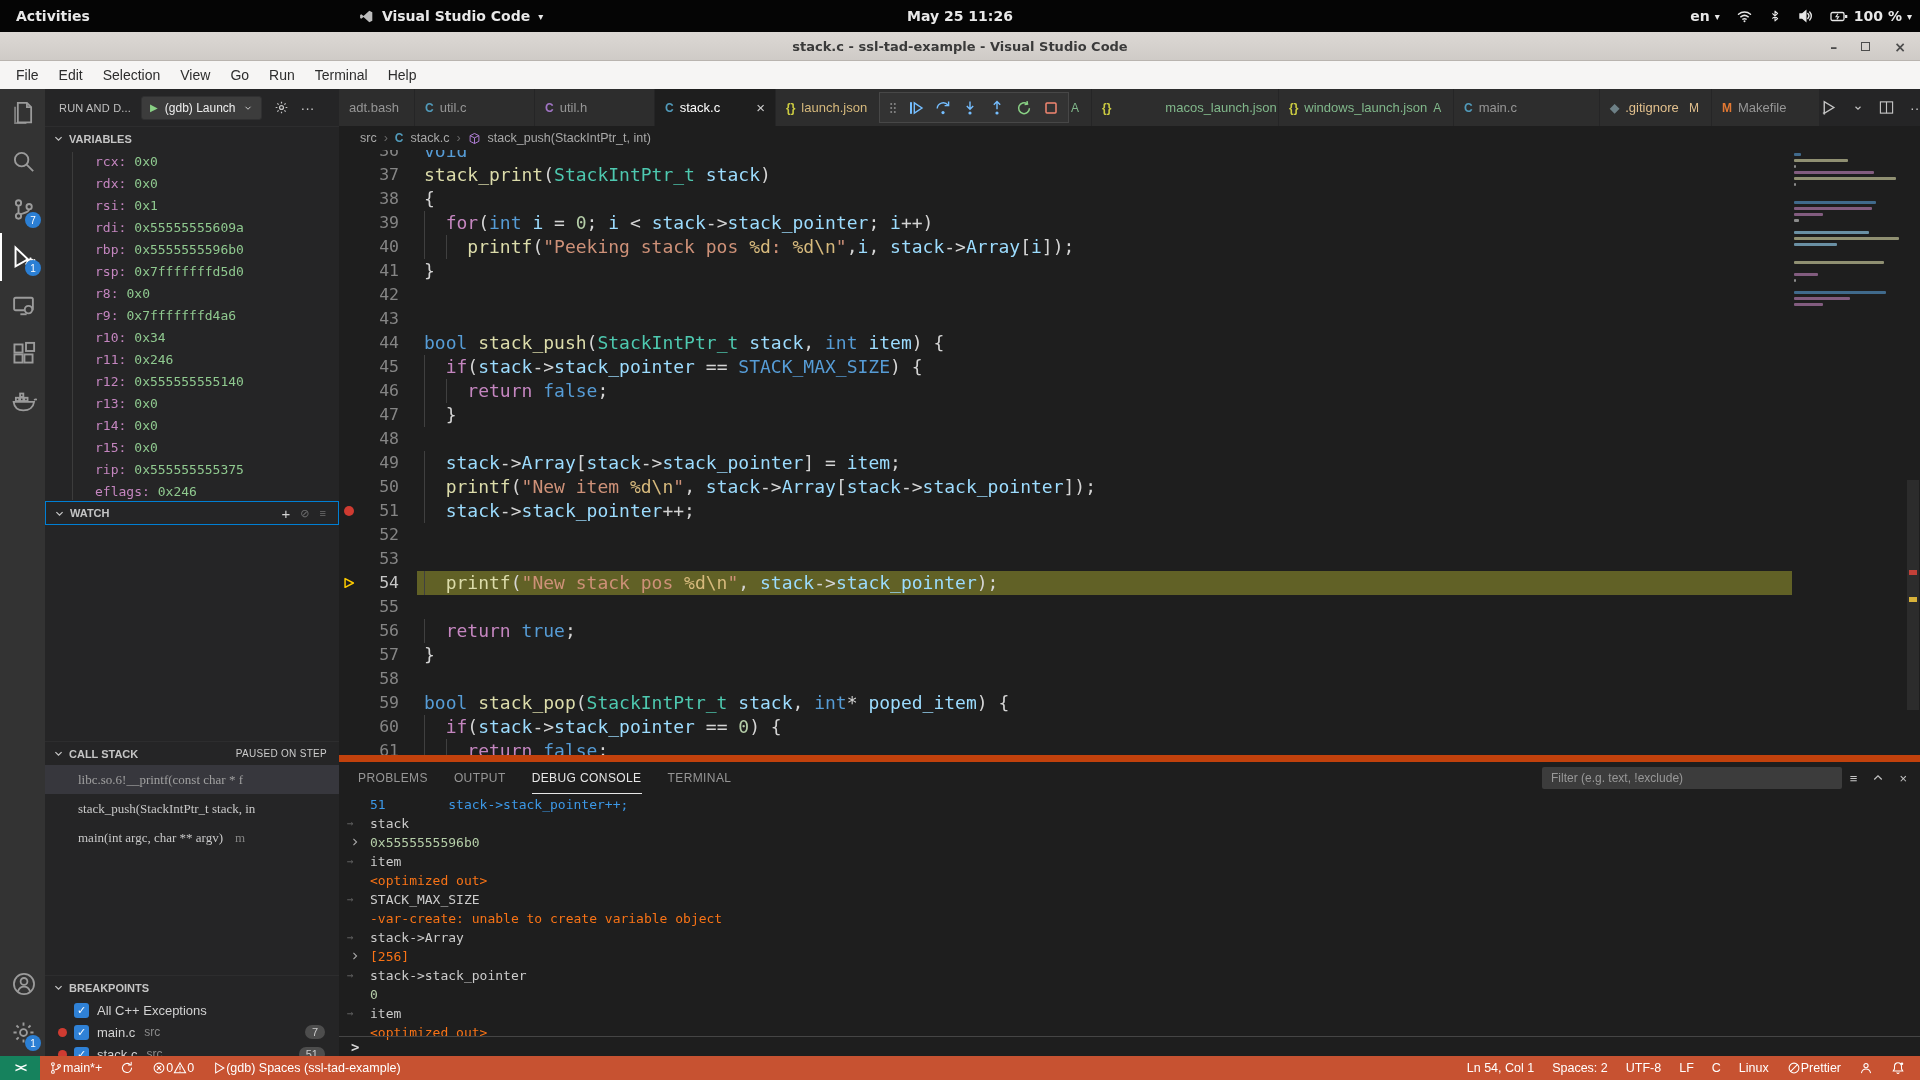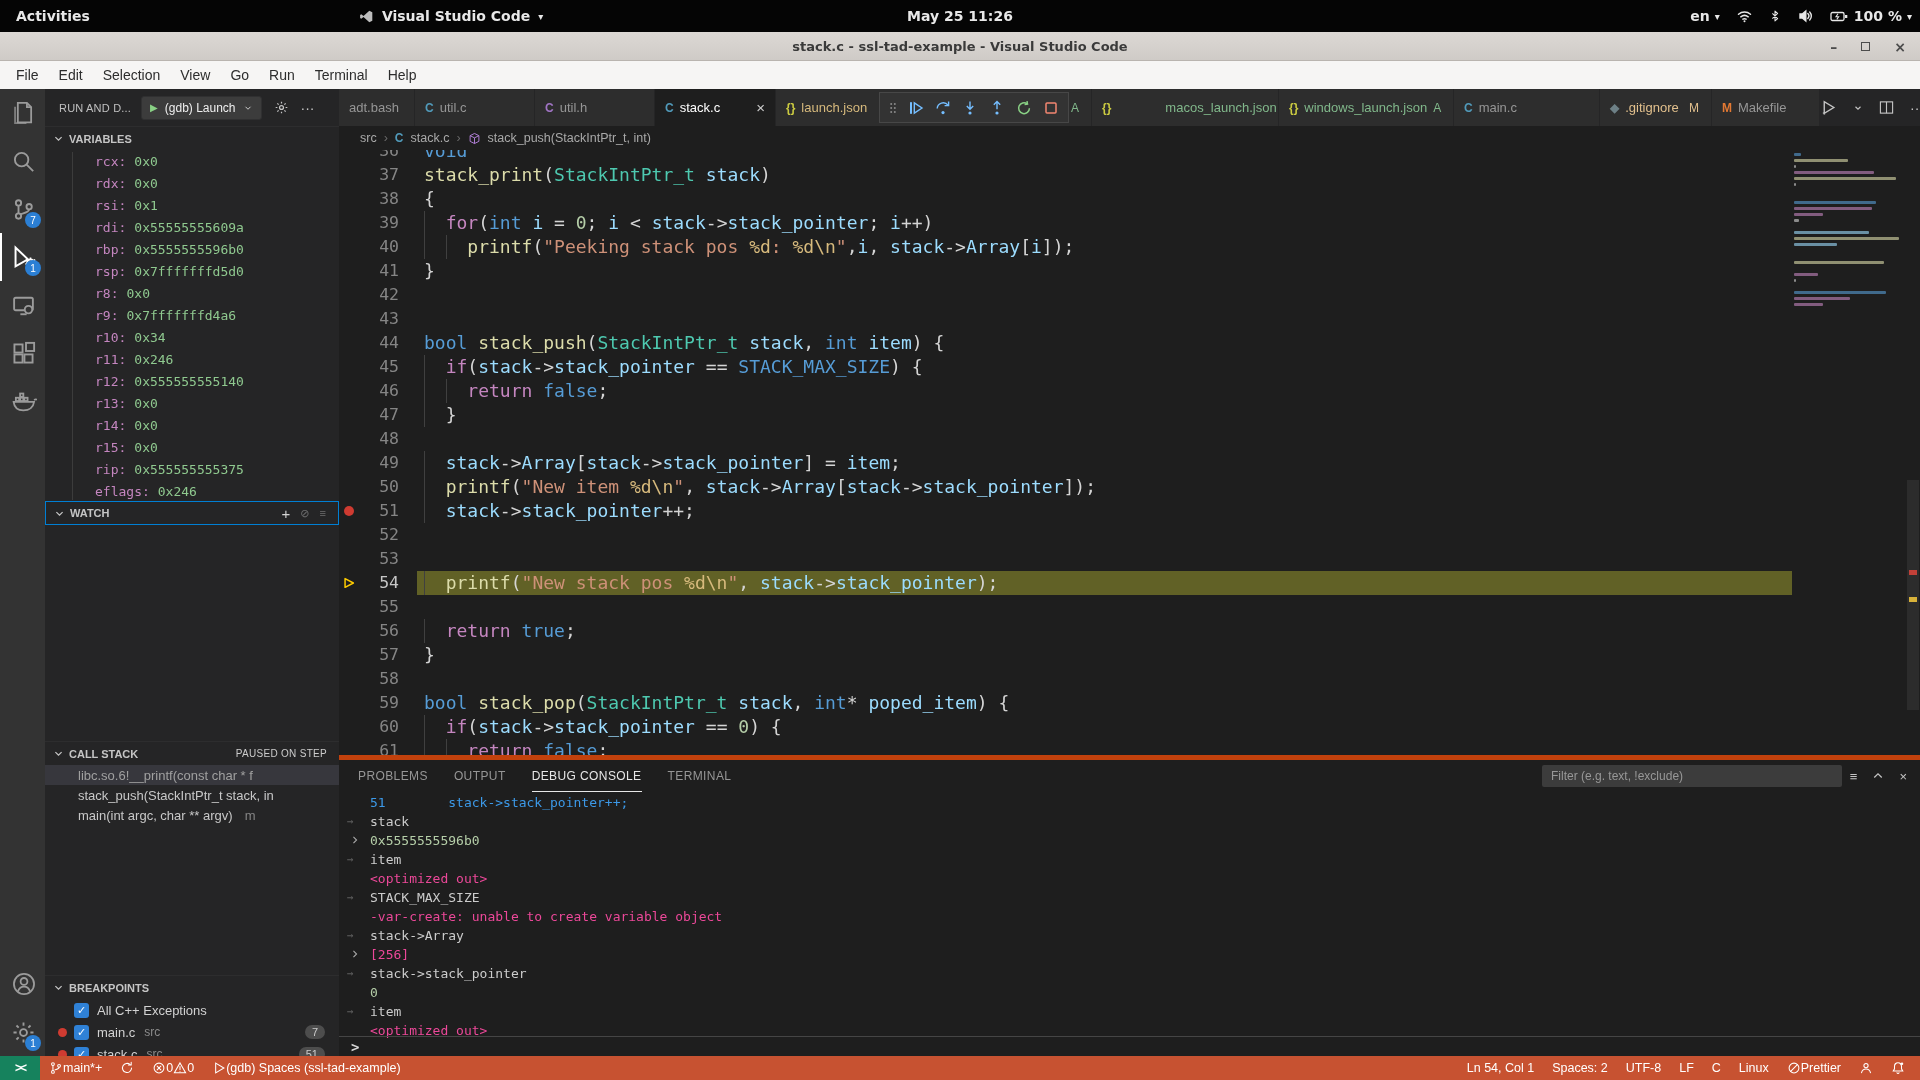--- a/index.html
+++ b/index.html
@@ -44,21 +44,21 @@
 .section{position:absolute;left:0;right:0}
 .sec-header{height:24px;display:flex;align-items:center;gap:5px;padding-left:8px;font-size:11px;font-weight:bold;color:#c5c5c5;background:#252526;border-top:1px solid #2d2d2e}
 .sec-right{margin-left:auto;display:flex;align-items:center;gap:10px;padding-right:12px;font-weight:normal}
 .watch-hdr{border:1px solid #007fd4}
 .reg-list{position:relative}
 .reg-guide{position:absolute;left:27px;top:2px;bottom:2px;width:1px;background:#3c3c3c}
 .reg-row{height:22px;display:flex;align-items:center;padding-left:50px;font-family:"DejaVu Sans Mono",monospace;font-size:13px}
 .reg-name{color:#c586c0}
 .reg-val{color:#8fc98f;margin-left:8px}
 .cs-status{font-size:10px;color:#cccccc;letter-spacing:.3px}
-.frame-row{height:20px;display:flex;align-items:center;padding-left:33px;font-family:Liberation Sans, sans-serif;font-size:13px;color:#c8c8c8;white-space:nowrap;overflow:hidden}
+.frame-row{height:29px;display:flex;align-items:center;padding-left:33px;font-family:Liberation Serif, serif;font-size:13px;color:#c8c8c8;white-space:nowrap;overflow:hidden}
 .frame-row.sel{background:#37373d;color:#a0a0a0}
 .frame-suffix{color:#858585;margin-left:12px}
 .bp-row{height:22px;display:flex;align-items:center;padding-left:13px;font-size:13px;color:#d2d2d2}
 .bp-dot{width:9px;height:9px;border-radius:50%;background:#cf3b31;margin-right:7px;flex:none}
 .bp-dot.none{background:transparent}
 .bp-check{width:15px;height:15px;background:#2f81d6;border-radius:3px;color:#fff;font-size:11px;display:flex;align-items:center;justify-content:center;margin-right:8px;flex:none}
 .bp-detail{color:#8a8a8a;margin-left:9px;font-size:12px}
 .bp-badge{margin-left:auto;margin-right:14px;background:#4d4d4d;color:#ccc;border-radius:10px;font-size:11px;padding:1px 7px}
 
 
@@ -85,31 +85,31 @@
 .cur-bg{position:absolute;left:78px;right:128px;top:0;bottom:0;background:rgba(255,255,60,.30);z-index:1}
 .ig{position:absolute;top:0;bottom:0;width:1px;background:#404040}
 .bpdot{width:10px;height:10px;border-radius:50%;background:#cf3b31}
 .minimap{position:absolute;top:3px;right:16px;width:110px;z-index:3}
 .mm-row{height:3px;margin-bottom:3px;border-radius:1px;opacity:.6}
 .scrollcol{position:absolute;right:0;top:0;bottom:0;width:14px;z-index:4}
 .sc-thumb{position:absolute;left:1px;right:1px;top:330px;height:230px;background:rgba(121,121,121,.16)}
 .sc-mark{position:absolute;left:3px;width:8px;height:5px}
 
 
-.panel{height:301px;flex:none;border-top:5px solid #c2410c;position:relative;background:#1e1e1e}
+.panel{height:301px;flex:none;border-top:7px solid #c2410c;position:relative;background:#1e1e1e}
 .panel-header{height:32px;display:flex;align-items:center;gap:26px;padding-left:19px}
 .ptab{font-size:12px;letter-spacing:.4px;color:#969696;height:32px;display:flex;align-items:center;border-bottom:1px solid transparent}
 .ptab.active{color:#e7e7e7;border-bottom-color:#e7e7e7}
 .panel-filter{position:absolute;right:78px;top:5px;width:300px;height:22px;background:#3c3c3c;border-radius:2px;display:flex;align-items:center;padding-left:9px;font-size:12px;color:#989898}
 .panel-icons{position:absolute;right:13px;top:0;height:32px;display:flex;align-items:center;gap:15px;color:#c5c5c5;font-size:13px}
 .console{position:absolute;top:33px;left:0;right:0;font-family:"DejaVu Sans Mono",monospace;font-size:13px}
 .crow{height:19px;display:flex;align-items:center;padding-left:31px;position:relative;white-space:pre}
 .crow .chev{position:absolute;left:11px;top:3px;color:#ababab}
 .crow .in-arrow{position:absolute;left:8px;color:#9a9a9a;opacity:.5;font-size:11px}
-.k-source{color:#3c99e8}.k-input{color:#cccccc}.k-value{color:#b5cea8}.k-muted{color:#ec4899}
+.k-source{color:#3c99e8}.k-input{color:#cccccc}.k-value{color:#b5cea8}.k-muted{color:#f97316}
 .prompt-row{position:absolute;bottom:0;left:0;right:0;height:20px;border-top:1px solid #454545;display:flex;align-items:center;padding-left:12px;color:#d7d7d7;font-family:"DejaVu Sans Mono",monospace;font-size:14px;font-weight:bold}
 
 
 .statusbar{position:absolute;left:0;right:0;bottom:0;height:24px;background:#c75231;color:#fff;display:flex;align-items:center;font-size:12.5px}
 .remote-ind{width:40px;height:24px;background:#16825d;display:flex;align-items:center;justify-content:center;font-weight:bold;font-size:12px;letter-spacing:-2px;flex:none}
 .st-item{display:flex;align-items:center;padding:0 9px;height:24px;flex:none}
 .st-right{margin-left:auto;display:flex;align-items:center;padding-right:6px}
 svg{display:block}
 </style>
 </head>

